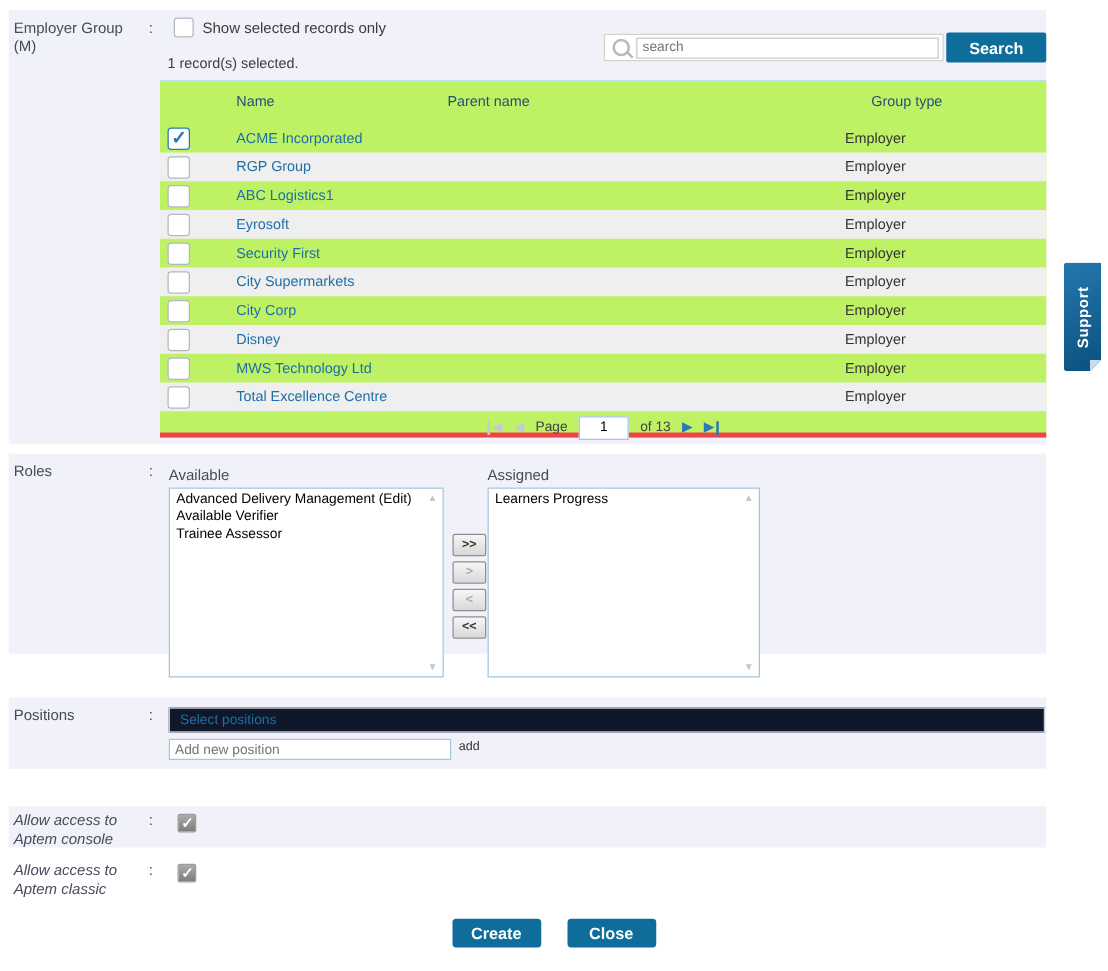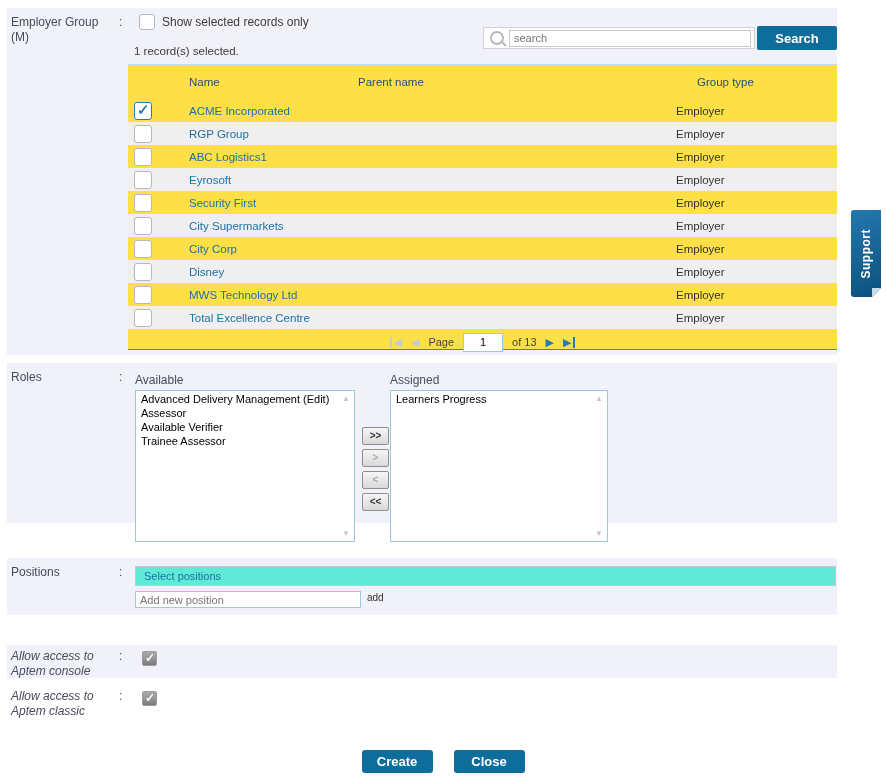--- a/index.html
+++ b/index.html
@@ -27,21 +27,21 @@
   .show-row{position:absolute;left:132px;top:6px;display:flex;align-items:center;gap:7px;}
   .show-row .lbl{color:#3c3c3c;}
   .search-wrap{position:absolute;top:19px;left:476px;width:272px;height:22px;border:1px solid #d2d2d2;background:#fff;display:flex;align-items:center;box-sizing:border-box;}
   .mag{margin:0 5px 0 6px;position:relative;width:10px;height:10px;border:2px solid #b9b9b9;border-radius:50%;flex:none;}
   .mag::after{content:"";position:absolute;width:6px;height:2px;background:#b9b9b9;transform:rotate(45deg);right:-5px;bottom:-2px;}
   .search-input{flex:1;height:15px;border:1px solid #c9c9c9;margin-right:3px;font-size:11px;padding:0 4px;color:#333;outline:none;font-family:inherit;}
   .search-btn{position:absolute;top:18px;left:750px;width:80px;height:24px;background:#0e6d9b;color:#fff;border:none;border-radius:2px;font-size:13px;font-weight:700;font-family:inherit;cursor:pointer;}
 
   .selected-summary{position:absolute;left:121px;top:37px;right:0;height:19px;border-bottom:1px solid #b9e0f1;padding-left:6px;font-size:11.5px;color:#3c3c3c;}
 
-  .tbl{position:absolute;left:121px;top:57px;right:0;bottom:5px;background:#fde047;border-bottom:1px solid #ef4444;}
+  .tbl{position:absolute;left:121px;top:57px;right:0;bottom:5px;background:#bef264;border-bottom:4px solid #ef4444;}
   .thead,.trow{display:grid;grid-template-columns:44px 178px 280px 1fr;align-items:center;}
   .thead{height:34px;color:#265077;font-size:11.5px;}
   .th-name{padding-left:17px;}
   .th-parent{padding-left:8px;}
   .th-type{padding-left:67px;}
   .trow{height:23px;font-size:11.5px;}
   .trow:nth-child(even){background:#efefef;}
   .rcb{width:18px;height:18px;margin-left:6px;background:#fff;border:1px solid #b4b7c4;border-radius:3px;position:relative;cursor:pointer;box-sizing:border-box;}
   .rcb.checked{border-color:#2a79b5;}
   .rcb.checked::after{content:"\2713";position:absolute;left:2px;top:-2px;font-size:15px;font-weight:700;color:#2a79b5;}
@@ -70,30 +70,30 @@
   .lb-items{position:absolute;top:1px;left:1px;right:17px;bottom:1px;overflow:hidden;}
   .lb-item{font-size:11px;color:#000;padding:1px 4px;cursor:pointer;white-space:nowrap;}
   .lb-scroll{position:absolute;top:0;right:0;bottom:0;width:16px;display:flex;flex-direction:column;justify-content:space-between;align-items:center;padding:3px 0;box-sizing:border-box;color:#c6c6c6;font-size:8px;cursor:pointer;}
   .arr-up::before{content:"\25B2";}
   .arr-down::before{content:"\25BC";}
   .transfer{position:absolute;left:355px;top:64px;display:flex;flex-direction:column;gap:4px;width:27px;}
   .tbtn{height:18px;background:linear-gradient(#f6f6f6,#d8d8d8);border:1px solid #8f8f8f;border-radius:2px;font-size:10px;font-weight:700;color:#333;line-height:1;cursor:pointer;font-family:inherit;padding:0;}
   .tbtn.disabled{color:#a9a9a9;cursor:default;}
 
   
-  .select-positions{position:absolute;left:128px;top:8px;right:1px;height:18px;background:#5eead4;border:1px solid #c6c6d2;color:#1d70a7;font-size:11px;line-height:18px;padding-left:8px;box-sizing:content-box;cursor:pointer;}
+  .select-positions{position:absolute;left:128px;top:8px;right:1px;height:18px;background:#0f172a;border:1px solid #c6c6d2;color:#1d70a7;font-size:11px;line-height:18px;padding-left:8px;box-sizing:content-box;cursor:pointer;}
   .add-input{position:absolute;left:128px;top:33px;width:216px;height:15px;border:1px solid #9fc9e0;font-size:11px;padding:0 4px;color:#333;outline:none;font-family:inherit;}
   .add-link{position:absolute;left:360px;top:34px;font-size:10px;color:#333;cursor:pointer;}
 
   
   .access-cb{position:absolute;left:135px;top:6px;width:15px;height:15px;border-radius:2px;background:linear-gradient(#ababab,#7d7d7d);border:1px solid #9b9b9b;cursor:pointer;box-sizing:border-box;}
   .access-cb.checked::after{content:"\2713";color:#fff;font-size:12px;font-weight:700;position:absolute;left:2px;top:-1px;}
 
   
-  .footer{position:absolute;top:750px;left:0;width:886px;display:flex;justify-content:center;gap:21px;}
+  .footer{position:absolute;top:735px;left:0;width:886px;display:flex;justify-content:center;gap:21px;}
   .btn{min-width:71px;height:23px;background:#0e6d9b;color:#fff;border:none;border-radius:3px;font-size:13px;font-weight:700;padding:0 15px;cursor:pointer;font-family:inherit;}
 
   
   .support-tab{position:absolute;left:851px;top:210px;width:30px;height:87px;
     background:linear-gradient(155deg,#2478af,#0b507e);
     clip-path:polygon(0 0,100% 0,100% calc(100% - 9px),calc(100% - 9px) 100%,0 100%);
     border-radius:3px 0 0 3px;display:flex;align-items:center;justify-content:center;cursor:pointer;}
   .support-text{color:#fff;font-size:12px;font-weight:700;writing-mode:vertical-rl;transform:rotate(180deg);letter-spacing:.5px;}
   .support-fold{position:absolute;right:0;bottom:0;width:9px;height:9px;background:linear-gradient(to bottom right,#c7dcec 50%,rgba(0,0,0,0) 51%);}
 </style>
@@ -203,21 +203,20 @@
 <div class="section" id="sec-roles">
   <div class="field-label">Roles</div>
   <div class="colon">:</div>
 
   <div class="col-label" id="lbl-available">Available</div>
   <div class="col-label" id="lbl-assigned">Assigned</div>
 
   <div class="listbox" id="lb-available">
     <div class="lb-items">
       <div class="lb-item">Advanced Delivery Management (Edit)</div>
-      <div class="lb-item">Assessor</div>
       <div class="lb-item">Available Verifier</div>
       <div class="lb-item">Trainee Assessor</div>
     </div>
     <div class="lb-scroll">
       <span class="arr-up"></span>
       <span class="arr-down"></span>
     </div>
   </div>
 
   <div class="transfer">

